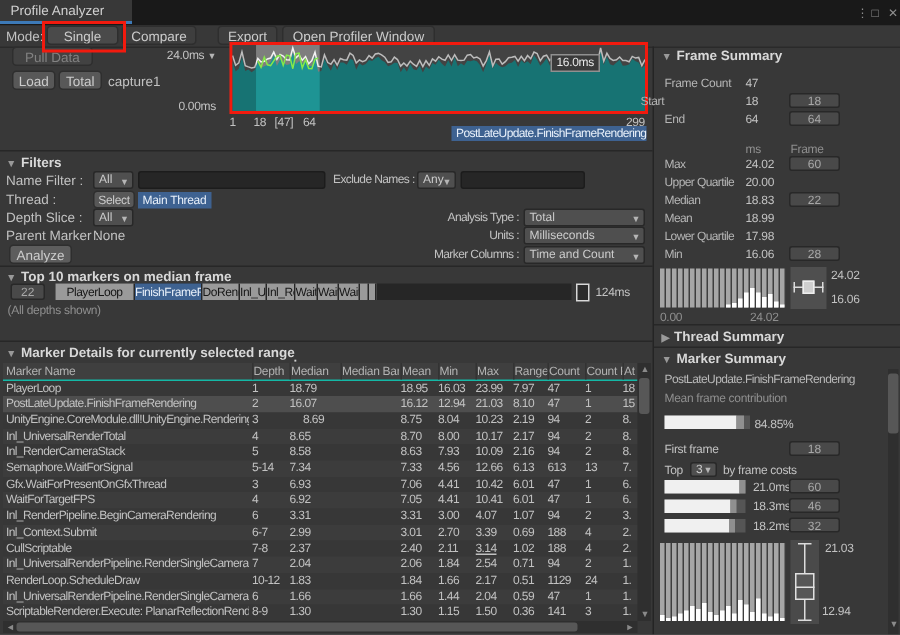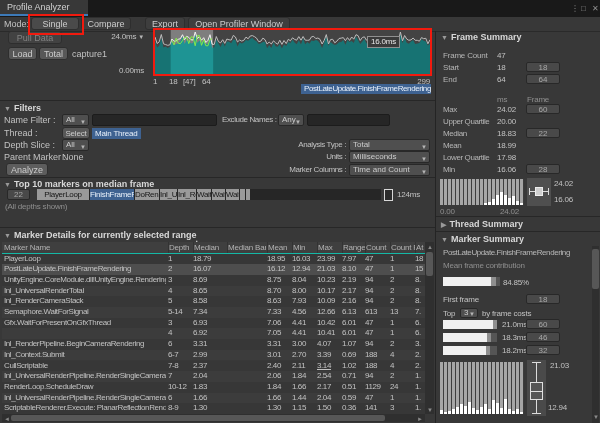--- a/index.html
+++ b/index.html
@@ -165,21 +165,21 @@
         <span class="cmi" style="height: 10.7px;">12.94</span>
         <span class="cmx" style="height: 10.7px;">21.03</span>
         <span class="cr" style="height: 10.7px;">8.10</span>
         <span class="cc" style="height: 10.7px;">47</span>
         <span class="ccf" style="height: 10.7px;">1</span>
         <span class="cam" style="height: 10.7px;">15</span>
       </div>
       <div class="trow t7" style="top:274.9px;height:10.7px;line-height:10.7px;background:#373737">
         <span class="cn" style="height: 10.7px;">UnityEngine.CoreModule.dll!UnityEngine.Rendering:</span>
         <span class="cd" style="height: 10.7px;">3</span>
-        <span class="cm" style="height: 10.7px;">8.69</span>
+        <span class="cm" style="height: 10.7px; text-align: center;">8.69</span>
         <span class="cb"></span>
         <span class="cme" style="height: 10.7px;">8.75</span>
         <span class="cmi" style="height: 10.7px;">8.04</span>
         <span class="cmx" style="height: 10.7px;">10.23</span>
         <span class="cr" style="height: 10.7px;">2.19</span>
         <span class="cc" style="height: 10.7px;">94</span>
         <span class="ccf" style="height: 10.7px;">2</span>
         <span class="cam" style="height: 10.7px;">8.</span>
       </div>
       <div class="trow t7" style="top:285.6px;height:10.7px;line-height:10.7px;background:#3c3c3c">
@@ -228,20 +228,21 @@
         <span class="cb"></span>
         <span class="cme" style="height: 10.7px;">7.06</span>
         <span class="cmi" style="height: 10.7px;">4.41</span>
         <span class="cmx" style="height: 10.7px;">10.42</span>
         <span class="cr" style="height: 10.7px;">6.01</span>
         <span class="cc" style="height: 10.7px;">47</span>
         <span class="ccf" style="height: 10.7px;">1</span>
         <span class="cam" style="height: 10.7px;">6.</span>
       </div>
       <div class="trow t7" style="top:328.4px;height:10.7px;line-height:10.7px;background:#3c3c3c">
+        <span class="cn" style="height: 10.7px;">WaitForTargetFPS</span>
         <span class="cd" style="height: 10.7px;">4</span>
         <span class="cm" style="height: 10.7px;">6.92</span>
         <span class="cb"></span>
         <span class="cme" style="height: 10.7px;">7.05</span>
         <span class="cmi" style="height: 10.7px;">4.41</span>
         <span class="cmx" style="height: 10.7px;">10.41</span>
         <span class="cr" style="height: 10.7px;">6.01</span>
         <span class="cc" style="height: 10.7px;">47</span>
         <span class="ccf" style="height: 10.7px;">1</span>
         <span class="cam" style="height: 10.7px;">6.</span>
@@ -346,21 +347,21 @@
   <div class="sb" style="left:2px;top:414px;width:423px;height:8px;"></div>
   <div class="sbarrow" style="left:4px;top:416px;">◄</div>
   <div class="sbthumb" style="left:11px;top:415px;width:374px;height:6px;"></div>
   <div class="sbarrow" style="left:417px;top:416px;">►</div>
 
   <div class="vline" style="left:435px;top:31px;height:392px;"></div>
   <div class="abs bold" style="left:441px;top:32px;"><span class="fold">▼</span><span>Frame Summary</span></div>
   <div class="abs" id="fs-rows">
       <div class="abs t8" style="left:443px;top:51px;color:#b5b5b5;">Frame Count</div>
       <div class="abs t8" style="left:497px;top:51px;">47</div>
-      <div class="abs t8" style="left:443px;top:63px;color:#b5b5b5;text-align:center;">Start</div>
+      <div class="abs t8" style="left:427px;top:63px;color:#b5b5b5;text-align:center;">Start</div>
       <div class="abs t8" style="left:497px;top:63px;">18</div>
       <div class="mini" style="left:526px;top:62px;width:34px;height:10px;line-height:9px;">18</div>
       <div class="abs t8" style="left:443px;top:75px;color:#b5b5b5;">End</div>
       <div class="abs t8" style="left:497px;top:75px;">64</div>
       <div class="mini" style="left:526px;top:74px;width:34px;height:10px;line-height:9px;">64</div>
     </div>
   <div class="abs dim t8" style="left:497px;top:95px;">ms</div>
   <div class="abs dim t8" style="left:527px;top:95px;">Frame</div>
   <div class="abs" id="fs-stats">
       <div class="abs t8" style="left:443px;top:105px;color:#b5b5b5;letter-spacing:-0.4px;">Max</div>

